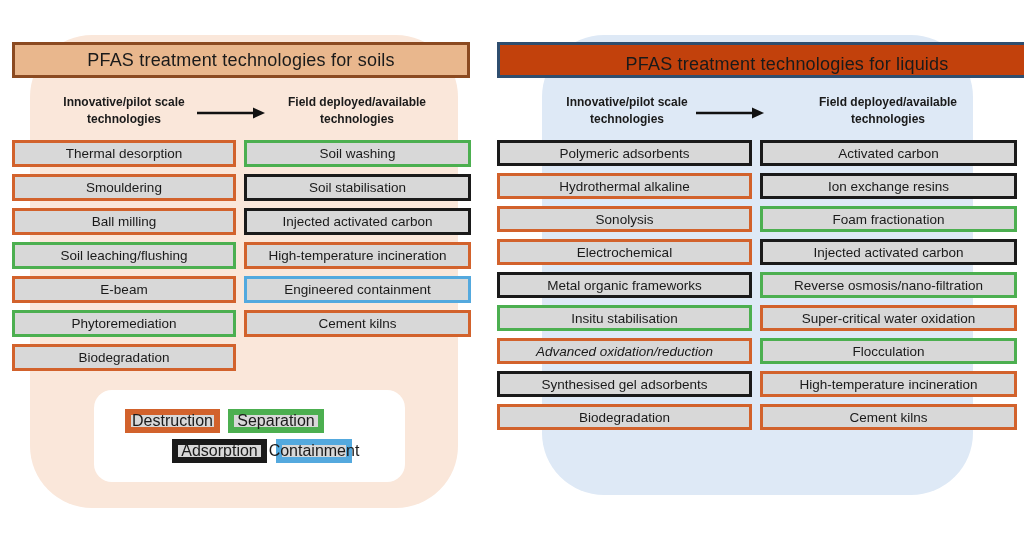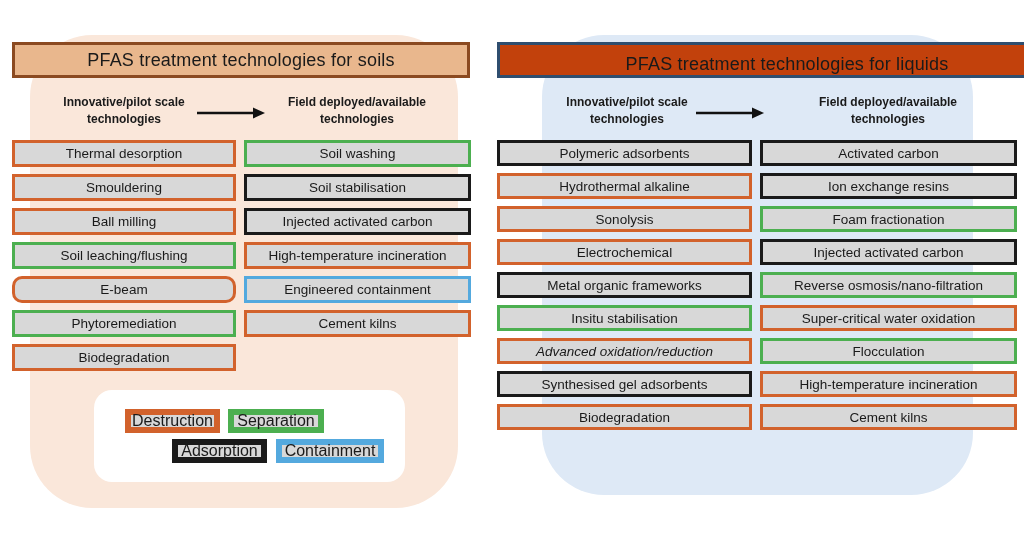--- a/index.html
+++ b/index.html
@@ -50,21 +50,21 @@
     position:absolute;left:94px;top:390px;width:311px;height:92px;
     background:#ffffff;border-radius:18px;
   }
   .legend-box{
     position:absolute;box-sizing:border-box;height:24px;border:6px solid #8b5cf6;background:#d8d8d8;
     display:flex;align-items:center;justify-content:center;font-size:16px;color:#1a1a1a;
   }
   .legend-pos-0{left:31px;top:19px;width:95px;}
   .legend-pos-1{left:134px;top:19px;width:96px;}
   .legend-pos-2{left:78px;top:49px;width:95px;}
-  .legend-pos-3{left:182px;top:49px;width:108px;}
+  .legend-pos-3{left:182px;top:49px;width:76px;}
 </style>
 </head>
 <body>
 
 <div id="stage">
 
   <div class="panel-bg" id="soils-bg"></div>
   <div class="header-box" id="soils-header">
     <span>PFAS treatment technologies for soils</span>
   </div>
@@ -72,21 +72,21 @@
   <svg class="arrow" id="soils-arrow" viewBox="0 0 70 14">
     <line x1="1" y1="7" x2="58" y2="7" stroke="#111111" stroke-width="2.6"></line>
     <polygon points="57,1.5 69,7 57,12.5" fill="#111111"></polygon>
   </svg>
   <div class="col-header" id="soils-col-header-right">Field deployed/available technologies</div>
   <div class="col soils" id="soils-col-left">
       <div class="tech-box" style="border-color: rgb(210, 98, 44);">Thermal desorption</div>
       <div class="tech-box" style="border-color: rgb(210, 98, 44);">Smouldering</div>
       <div class="tech-box" style="border-color: rgb(210, 98, 44);">Ball milling</div>
       <div class="tech-box" style="border-color: rgb(76, 175, 80);">Soil leaching/flushing</div>
-      <div class="tech-box" style="border-color: rgb(210, 98, 44); border-radius: 10px;">E-beam</div>
+      <div class="tech-box" style="border-color: rgb(210, 98, 44);">E-beam</div>
       <div class="tech-box" style="border-color: rgb(76, 175, 80);">Phytoremediation</div>
       <div class="tech-box" style="border-color: rgb(210, 98, 44);">Biodegradation</div>
     </div>
   <div class="col soils" id="soils-col-right">
       <div class="tech-box" style="border-color: rgb(76, 175, 80);">Soil washing</div>
       <div class="tech-box" style="border-color: rgb(26, 26, 26);">Soil stabilisation</div>
       <div class="tech-box" style="border-color: rgb(26, 26, 26);">Injected activated carbon</div>
       <div class="tech-box" style="border-color: rgb(210, 98, 44);">High-temperature incineration</div>
       <div class="tech-box" style="border-color: rgb(84, 169, 222);">Engineered containment</div>
       <div class="tech-box" style="border-color: rgb(210, 98, 44);">Cement kilns</div>

